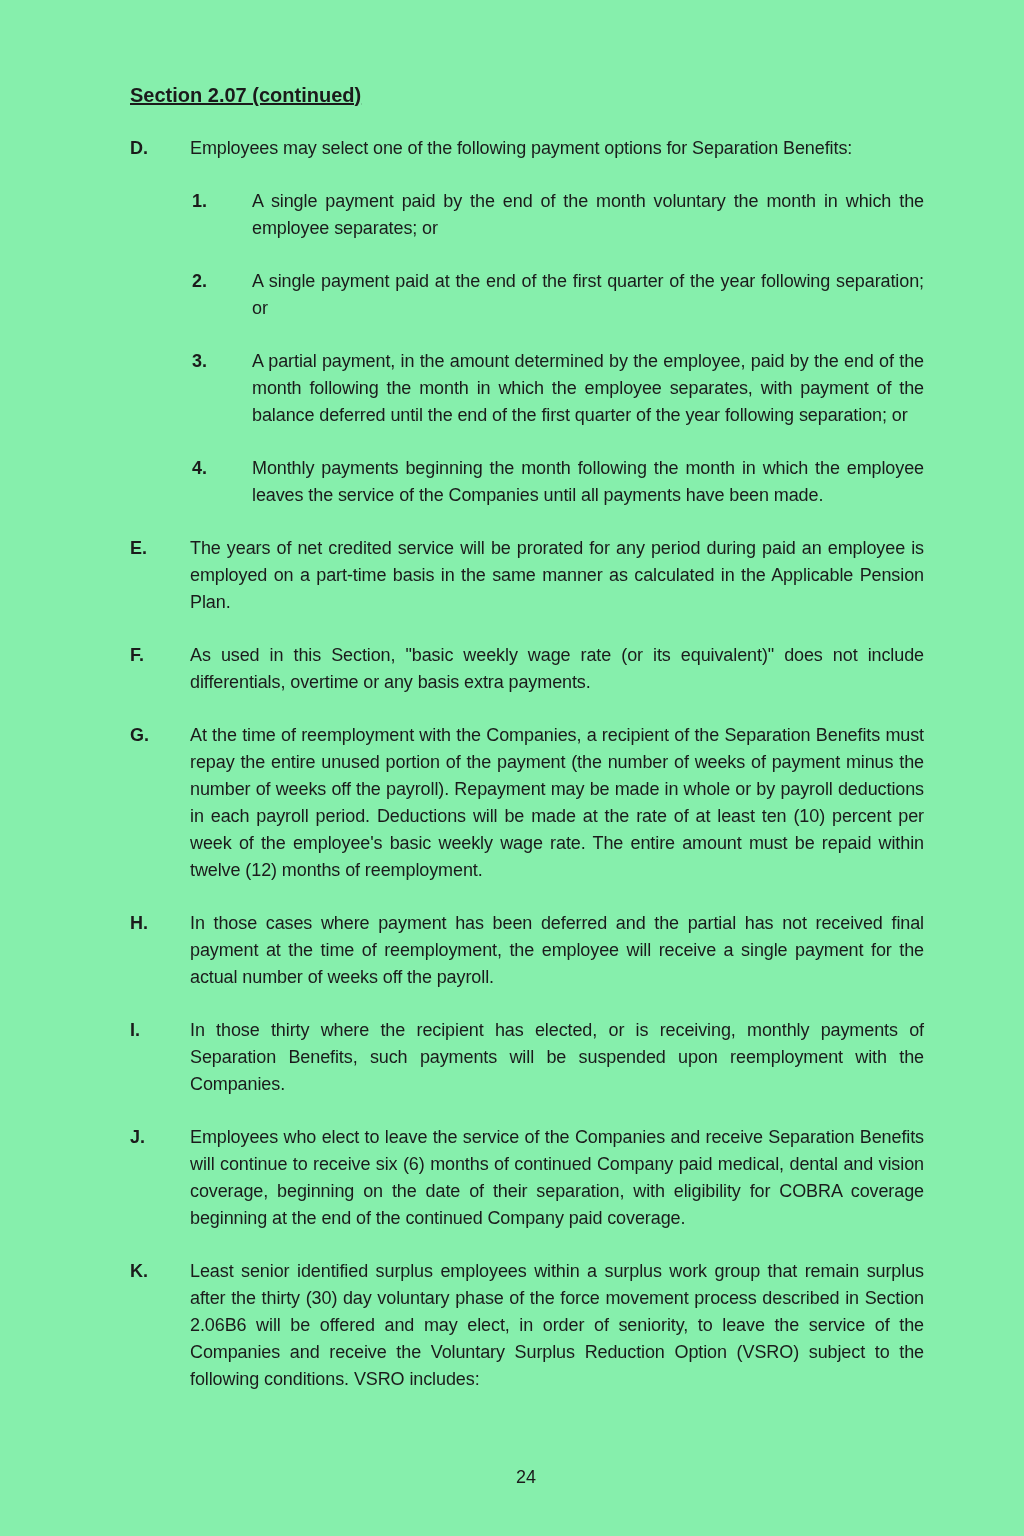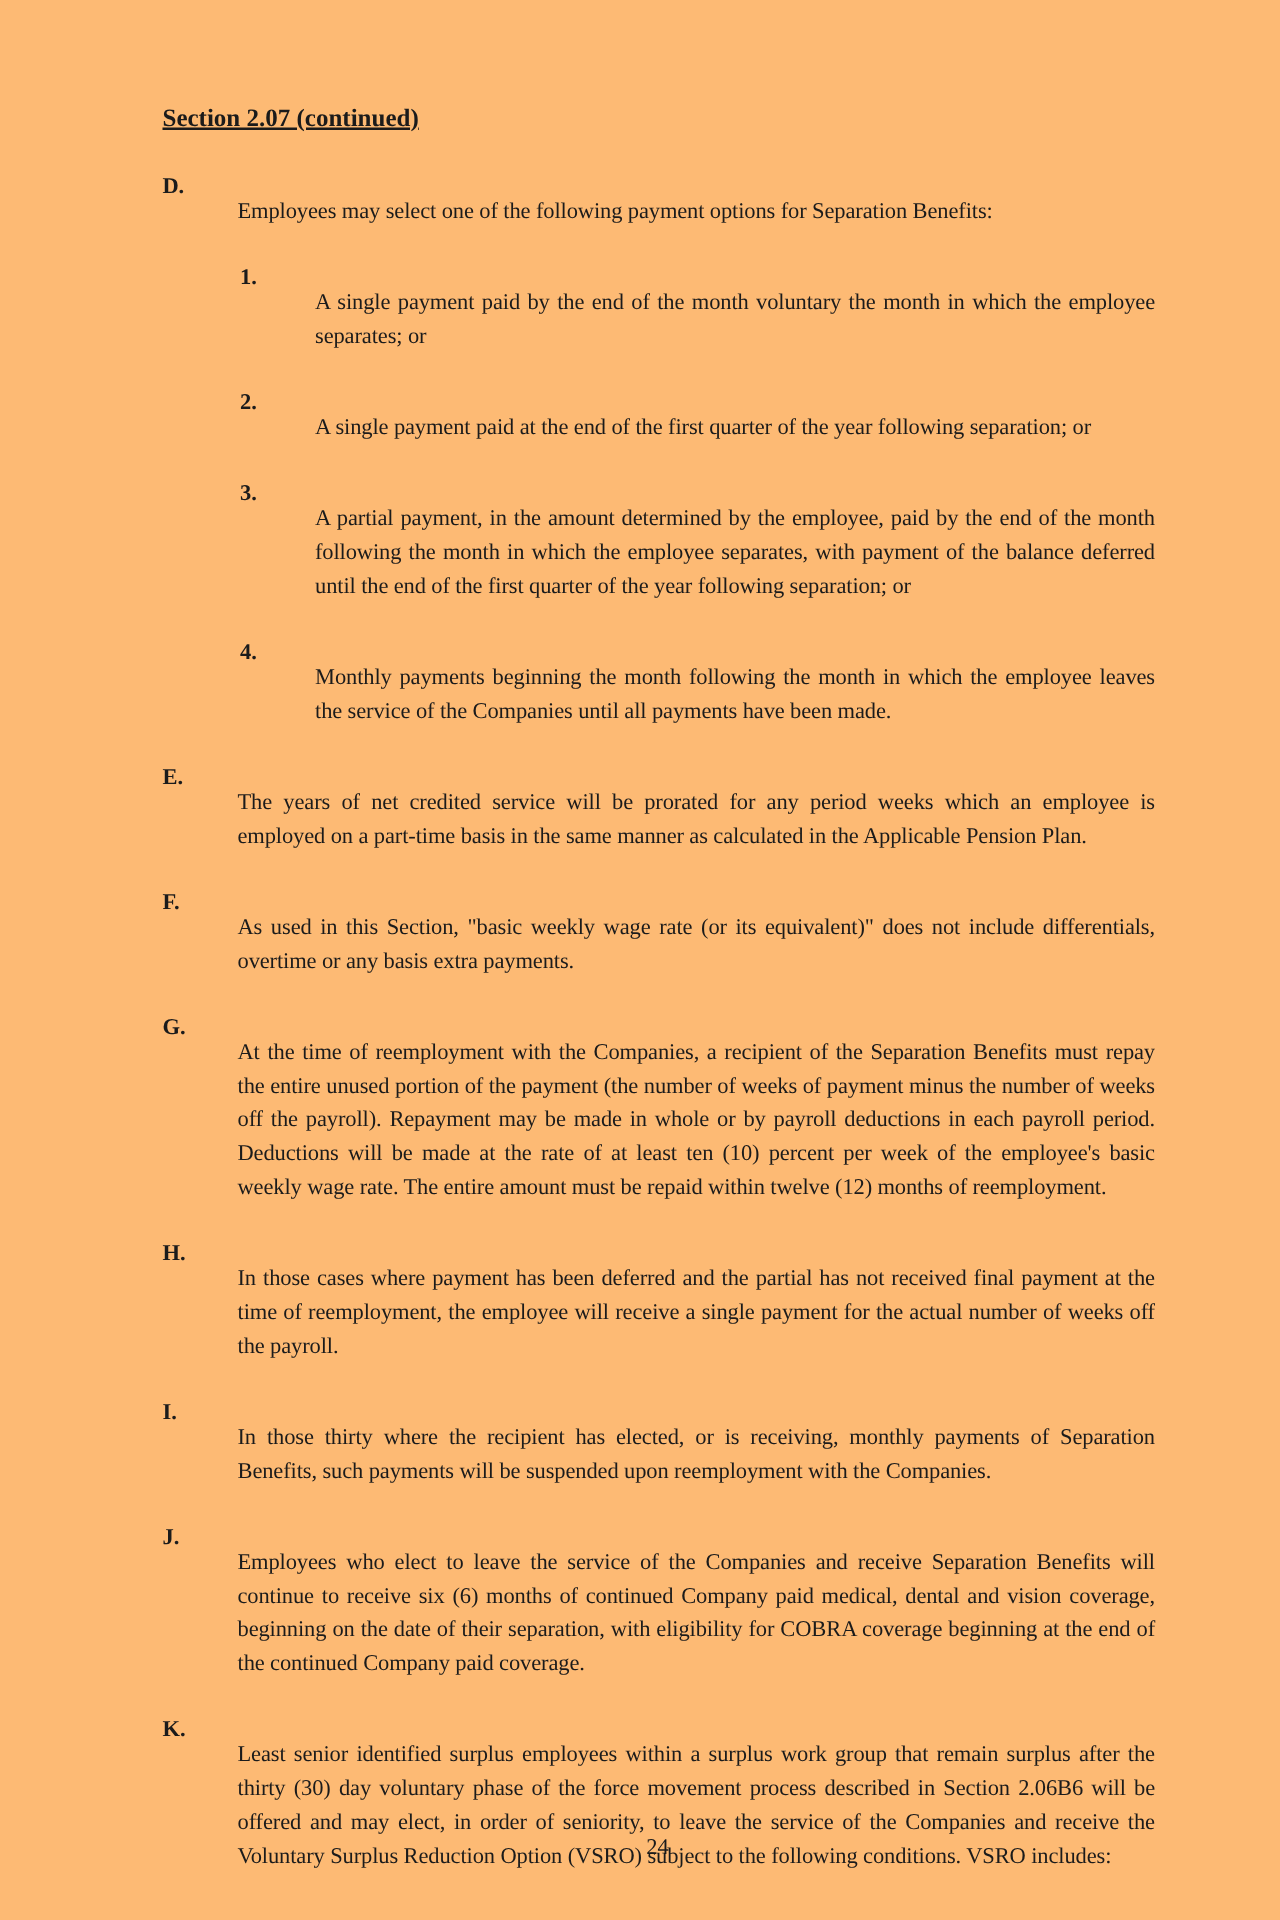--- a/index.html
+++ b/index.html
@@ -4,22 +4,22 @@
 <style>
   html, body {
     margin: 0;
     padding: 0;
     background: #ffffff;
   }
   .page {
     position: relative;
     width: 1024px;
     height: 1536px;
-    background: #fdba74;
-    font-family: Liberation Serif, serif;
+    background: #86efac;
+    font-family: Liberation Sans, sans-serif;
     color: #1b1b1b;
     font-size: 18px;
     line-height: 27px;
     letter-spacing: -0.1px;
     overflow: hidden;
   }
   .content {
     padding: 82px 100px 0 130px;
   }
   .heading {
@@ -33,21 +33,20 @@
     display: flex;
     margin-bottom: 26px;
   }
   .item .label {
     flex: 0 0 60px;
     font-weight: bold;
   }
   .item .text {
     width: 734px;
     text-align: justify;
-    margin-top: 20px;
   }
   .subitem {
     margin-left: 62px;
   }
   .subitem .text {
     width: 672px;
   }
   .page-number {
     position: absolute;
     top: 1464px;
@@ -86,21 +85,21 @@
       <div class="text">A partial payment, in the amount determined by the employee, paid by the end of the month following the month in which the employee separates, with payment of the balance deferred until the end of the first quarter of the year following separation; or</div>
     </div>
 
     <div class="item subitem">
       <div class="label">4.</div>
       <div class="text">Monthly payments beginning the month following the month in which the employee leaves the service of the Companies until all payments have been made.</div>
     </div>
 
     <div class="item">
       <div class="label">E.</div>
-      <div class="text">The years of net credited service will be prorated for any period weeks which an employee is employed on a part-time basis in the same manner as calculated in the Applicable Pension Plan.</div>
+      <div class="text">The years of net credited service will be prorated for any period during paid an employee is employed on a part-time basis in the same manner as calculated in the Applicable Pension Plan.</div>
     </div>
 
     <div class="item">
       <div class="label">F.</div>
       <div class="text">As used in this Section, "basic weekly wage rate (or its equivalent)" does not include differentials, overtime or any basis extra payments.</div>
     </div>
 
     <div class="item">
       <div class="label">G.</div>
       <div class="text">At the time of reemployment with the Companies, a recipient of the Separation Benefits must repay the entire unused portion of the payment (the number of weeks of payment minus the number of weeks off the payroll). Repayment may be made in whole or by payroll deductions in each payroll period. Deductions will be made at the rate of at least ten (10) percent per week of the employee's basic weekly wage rate. The entire amount must be repaid within twelve (12) months of reemployment.</div>

